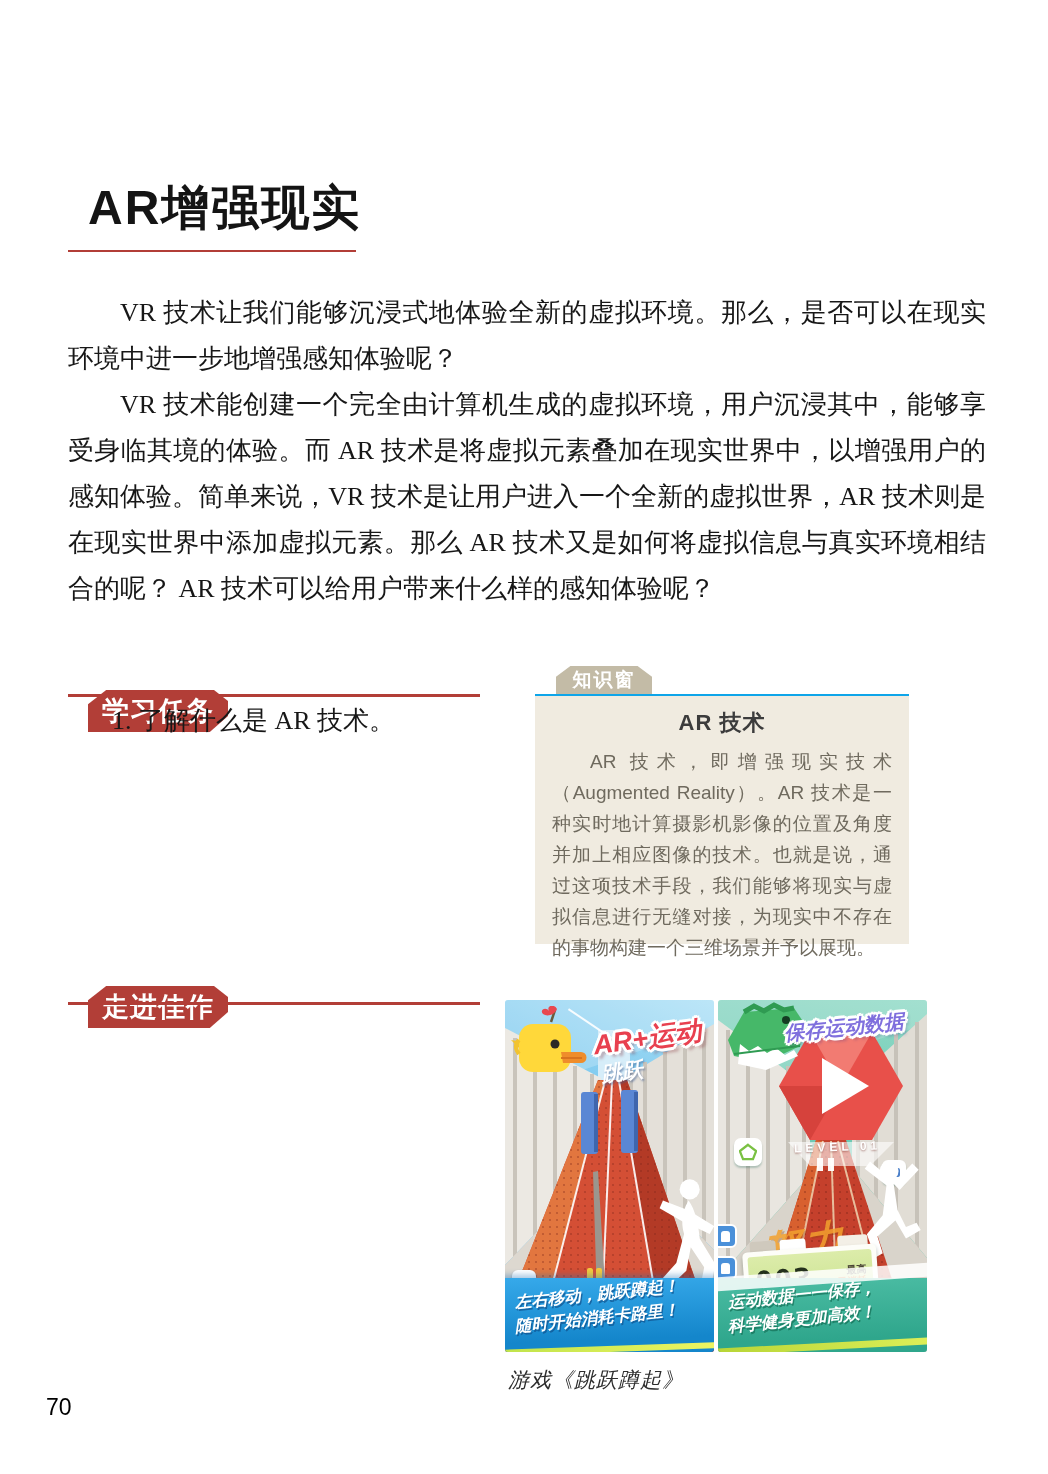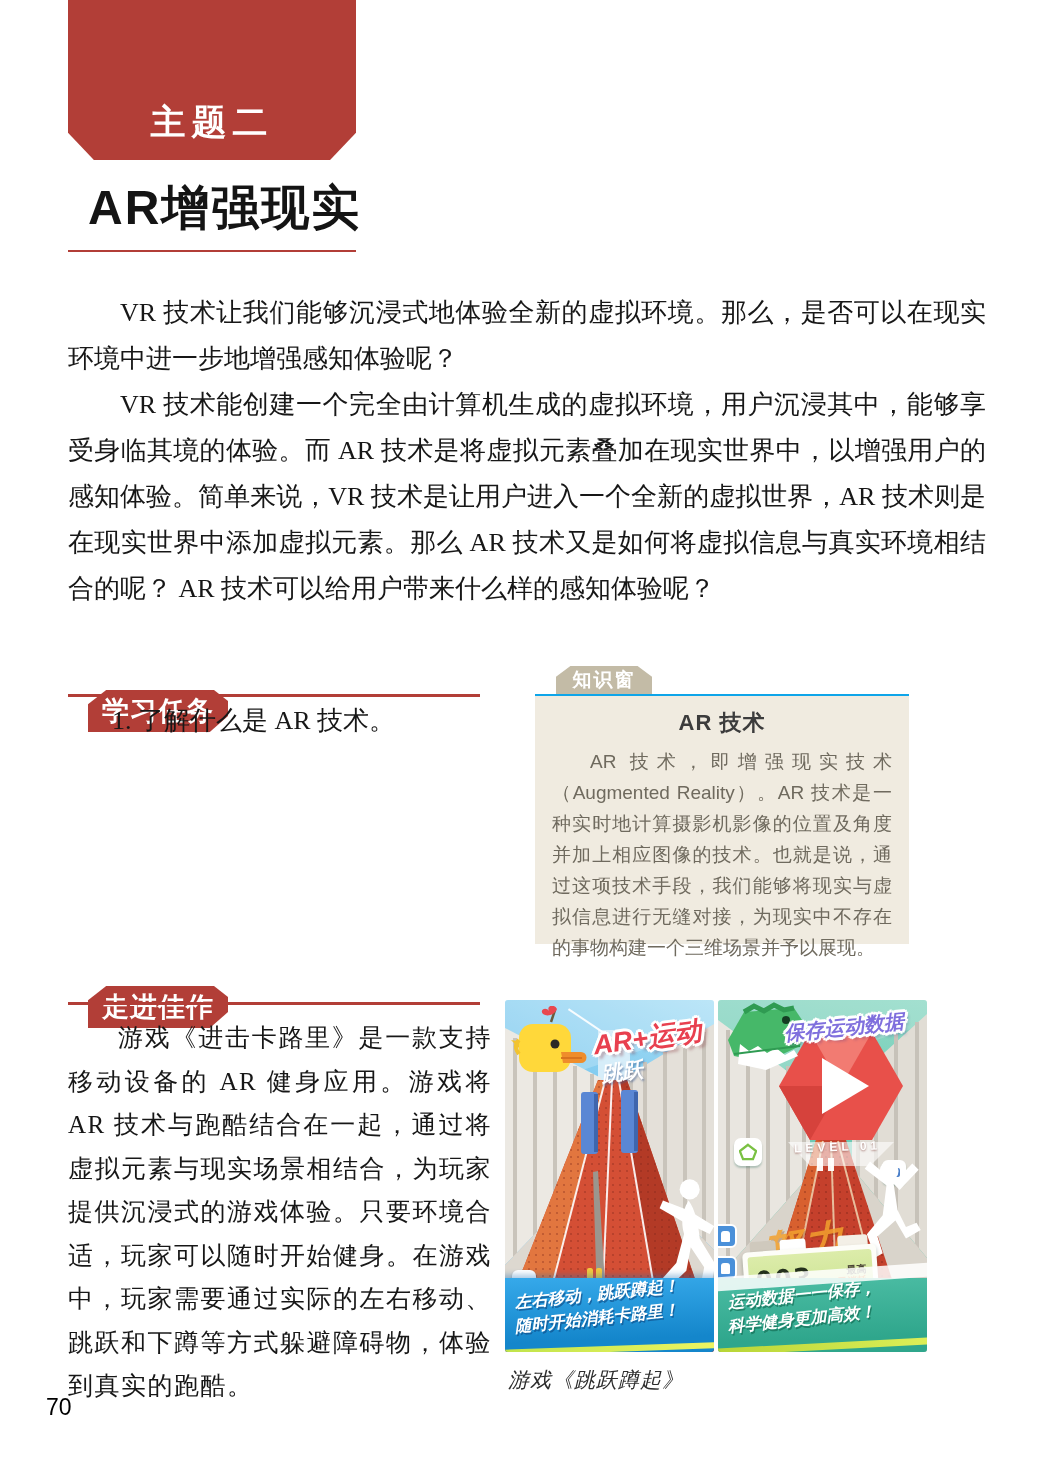--- a/index.html
+++ b/index.html
@@ -182,23 +182,20 @@
   .lcd-labels .lab-top { font-size:10px; color:#4a4436; font-family:"Liberation Sans",sans-serif; font-weight:bold; }
   .lcd-labels .lab-bottom { font-size:10px; color:#d8731f; font-family:"Liberation Sans",sans-serif; font-weight:bold; }
 
   .scan-line { position:absolute; left:58px; top:26px; width:64px; height:2px; background:#fff; opacity:.9; transform:rotate(34deg); }
 </style>
 </head>
 <body>
 
 <div class="page">
 
-  <div class="topic-banner">
-    <span>主题二</span>
-  </div>
 
   <h1 class="page-title">AR增强现实</h1>
   <div class="title-rule"></div>
 
   <p class="intro p2">VR 技术能创建一个完全由计算机生成的虚拟环境，用户沉浸其中，能够享受身临其境的体验。而 AR 技术是将虚拟元素叠加在现实世界中，以增强用户的感知体验。简单来说，VR 技术是让用户进入一个全新的虚拟世界，AR 技术则是在现实世界中添加虚拟元素。那么 AR 技术又是如何将虚拟信息与真实环境相结合的呢？ AR 技术可以给用户带来什么样的感知体验呢？</p>
   <p class="intro p1">VR 技术让我们能够沉浸式地体验全新的虚拟环境。那么，是否可以在现实环境中进一步地增强感知体验呢？</p>
 
   <div class="section-tag tag-tasks">
     <span>学习任务</span>
   </div>
@@ -212,21 +209,20 @@
   </div>
   <div class="kw-box">
     <h3>AR 技术</h3>
     <p>AR 技术，即增强现实技术（Augmented Reality）。AR 技术是一种实时地计算摄影机影像的位置及角度并加上相应图像的技术。也就是说，通过这项技术手段，我们能够将现实与虚拟信息进行无缝对接，为现实中不存在的事物构建一个三维场景并予以展现。</p>
   </div>
 
   <div class="section-tag tag-showcase">
     <span>走进佳作</span>
   </div>
   <div class="section-rule rule-showcase"></div>
-  <p class="showcase-body">游戏《进击卡路里》是一款支持移动设备的 AR 健身应用。游戏将 AR 技术与跑酷结合在一起，通过将虚拟元素与现实场景相结合，为玩家提供沉浸式的游戏体验。只要环境合适，玩家可以随时开始健身。在游戏中，玩家需要通过实际的左右移动、跳跃和下蹲等方式躲避障碍物，体验到真实的跑酷。</p>
 
   <div class="shot shot-left">
     <svg class="scene" viewBox="0 0 209 352" preserveAspectRatio="none">
       <defs>
         <pattern id="dotsL" width="7" height="7" patternUnits="userSpaceOnUse">
           <circle cx="3" cy="3" r="1.1" fill="#7e2416" opacity=".4"></circle>
         </pattern>
       </defs>
       <polygon points="0,0 209,0 209,26 0,96" fill="#ffffff" opacity=".22"></polygon>
       <polygon points="209,40 209,86 40,210 10,180" fill="#ffffff" opacity=".12"></polygon>

